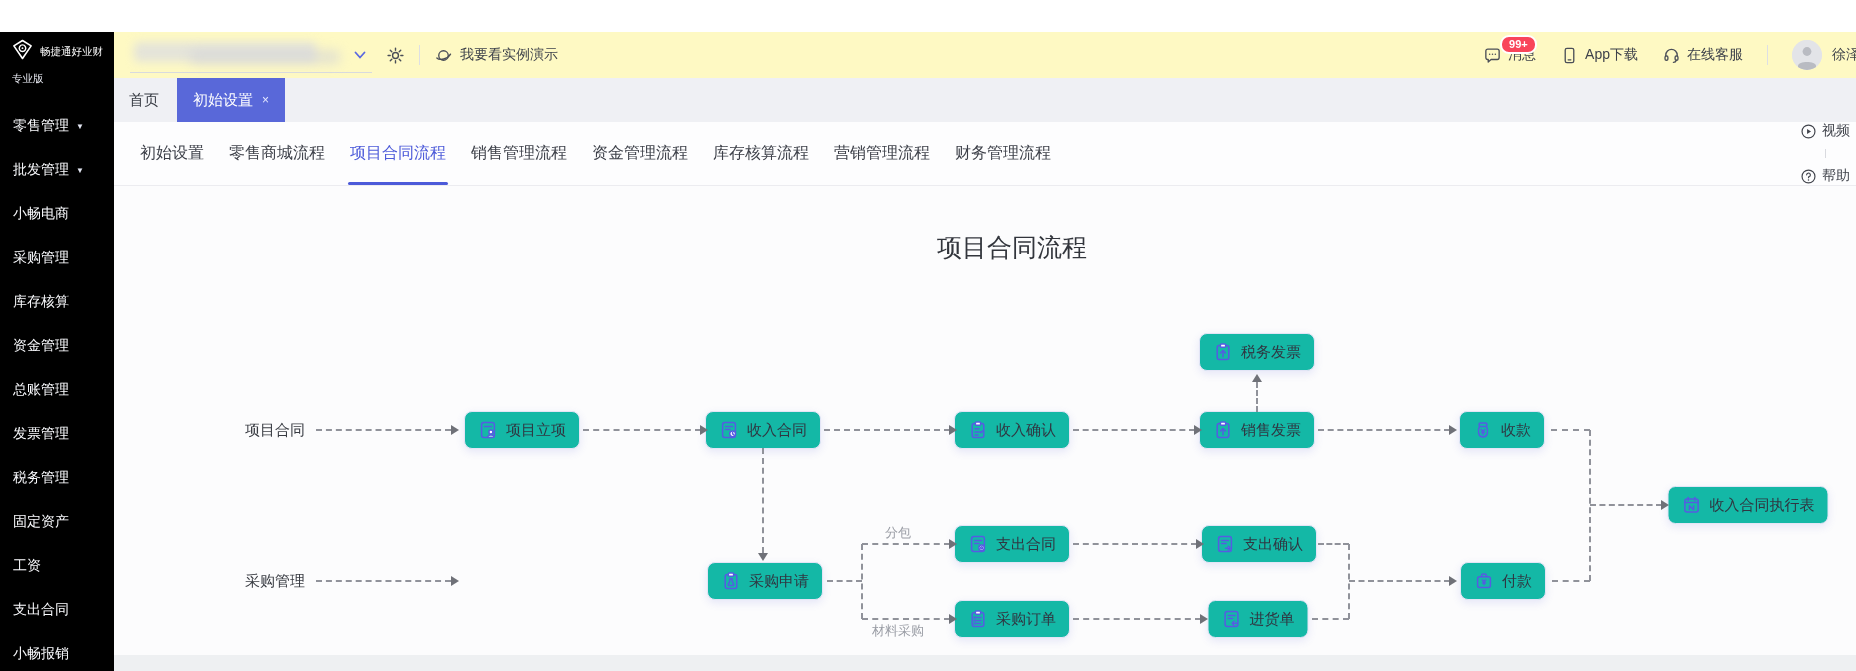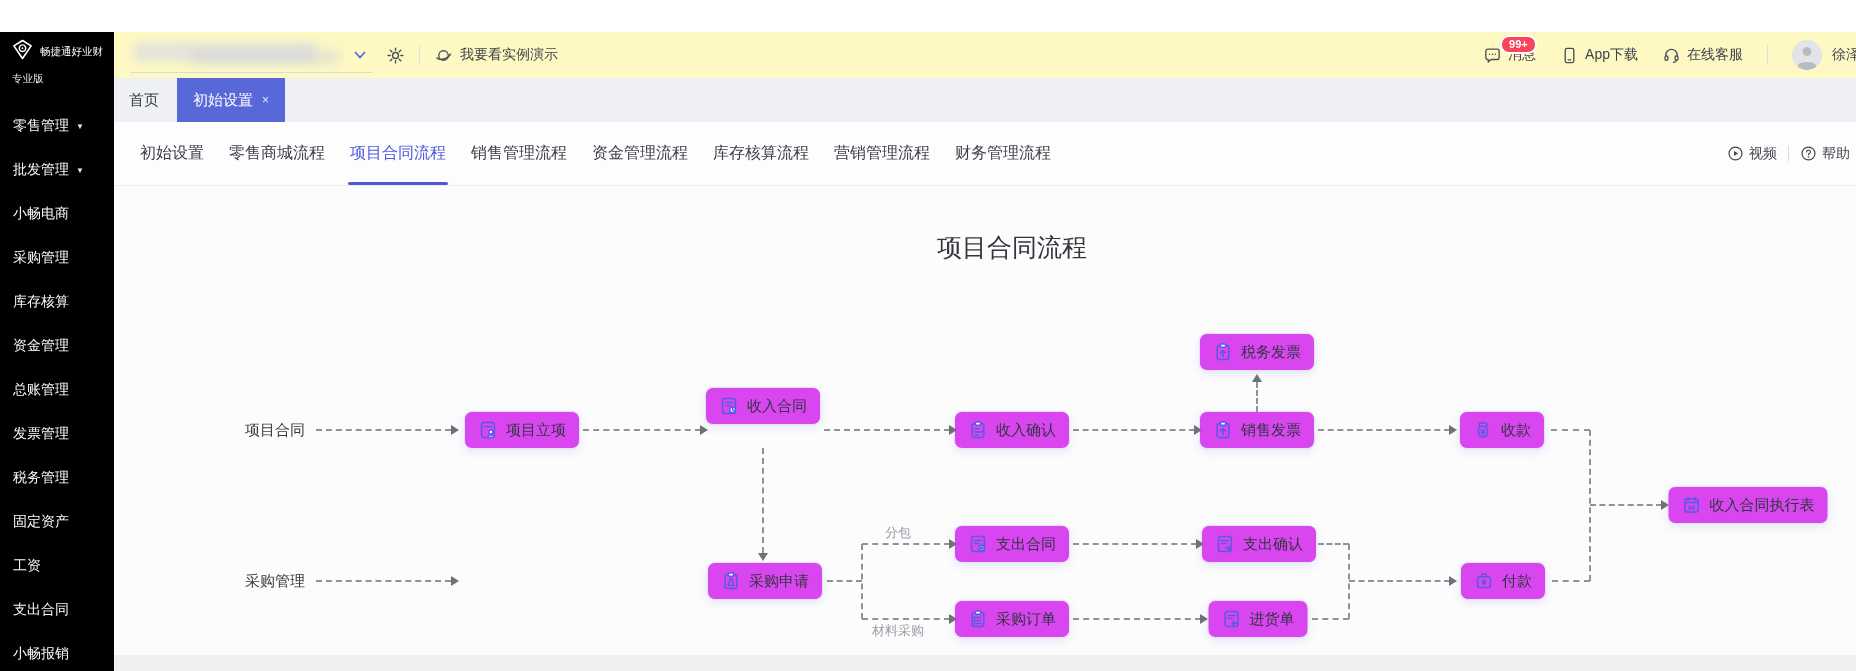--- a/index.html
+++ b/index.html
@@ -40,39 +40,39 @@
   .tab-home{display:flex;align-items:center;padding:0 18px 0 15px;font-size:15px;color:#383c44;cursor:pointer;}
   .tab-active{display:flex;align-items:center;gap:9px;padding:0 16px;background:#5968d9;color:#fff;font-size:15px;cursor:pointer;}
   .tab-close{font-size:12px;color:#e6e9ff;cursor:pointer;}
 
   
   .content{position:absolute;left:114px;right:0;top:122px;bottom:0;background:#fcfcfd;z-index:2;}
   .subnav{position:absolute;left:0;right:0;top:0;height:63px;background:#fdfdfe;border-bottom:1px solid #ececf0;display:flex;align-items:stretch;padding-left:26px;}
   .subnav-item{display:flex;align-items:center;margin-right:25px;font-size:16px;color:#3d4049;cursor:pointer;position:relative;white-space:nowrap;}
   .subnav-item.active{color:#4c5ad9;}
   .subnav-item.active::after{content:"";position:absolute;left:-2px;right:-2px;bottom:0;height:3px;background:#4c5ad9;border-radius:2px;}
-  .subnav-right{position:absolute;right:6px;top:0;height:63px;display:flex;align-items:center;gap:9px;font-size:14px;color:#42454d;}
+  .subnav-right{position:absolute;right:6px;top:0;height:63px;display:flex;align-items:center;gap:9px;font-size:14px;color:#42454d;flex-direction:column;}
   .subnav-right .mini-divider{width:1px;height:15px;background:#d9dadf;margin:0 2px;}
   .sn-link{display:flex;align-items:center;gap:5px;cursor:pointer;}
   .bottom-strip{position:absolute;left:114px;right:0;top:655px;height:16px;background:#eef0f2;z-index:3;}
 
   
   .flow-layer{position:absolute;inset:0;z-index:5;pointer-events:none;}
   .flow-layer *{pointer-events:auto;}
   .flow-title{position:absolute;left:1012px;top:247px;transform:translate(-50%,-50%);font-size:25px;color:#32353c;font-weight:400;white-space:nowrap;}
   .row-label{position:absolute;transform:translate(0,-50%);font-size:15px;color:#383b42;white-space:nowrap;}
   .edge-label{position:absolute;transform:translate(-50%,-50%);font-size:13px;color:#9a9da5;white-space:nowrap;}
   .hline{position:absolute;height:0;border-top:2px dashed #90929a;}
   .vline{position:absolute;width:0;border-left:2px dashed #90929a;}
   .ah{position:absolute;width:0;height:0;}
   .ah.r{border-left:8px solid #6f7178;border-top:5px solid transparent;border-bottom:5px solid transparent;}
   .ah.d{border-top:8px solid #6f7178;border-left:5px solid transparent;border-right:5px solid transparent;}
   .ah.u{border-bottom:8px solid #6f7178;border-left:5px solid transparent;border-right:5px solid transparent;}
   .node{position:absolute;transform:translate(-50%,-50%);display:flex;align-items:center;gap:8px;height:36px;
-        background:#d946ef;border:1px solid #e3e5f6;border-radius:8px;padding:0 13px;font-size:15px;color:#303641;
+        background:#14b8a6;border:1px solid #e3e5f6;border-radius:8px;padding:0 13px;font-size:15px;color:#303641;
         box-shadow:0 3px 9px rgba(90,99,210,.14);white-space:nowrap;cursor:pointer;}
   .node .nicon{width:20px;height:20px;display:flex;}
   .node .nicon svg{width:20px;height:20px;}
 </style>
 </head>
 <body>
 
 <div class="app">
 
   <div class="top-strip"></div>
@@ -259,21 +259,21 @@
         <span class="nicon">
           <svg viewBox="0 0 20 20" fill="none" stroke="#565be2" stroke-width="1.5" stroke-linecap="round" stroke-linejoin="round">
             <rect x="3.6" y="2.6" width="12.8" height="14.8" rx="2.2"></rect>
             <line x1="6.6" y1="6.6" x2="13.4" y2="6.6"></line>
             <circle cx="12.9" cy="12" r="2" fill="#fff"></circle>
             <path d="M9.9 16.6 c.4-2 5.6-2 6 0" fill="#fff"></path>
           </svg>
         </span>
         <span>项目立项</span>
       </div>
-      <div class="node" style="left: 763px; top: 406px; align-items: center;">
+      <div class="node" style="left: 763px; top: 430px; align-items: center;">
         <span class="nicon">
           <svg viewBox="0 0 20 20" fill="none" stroke="#565be2" stroke-width="1.5" stroke-linecap="round" stroke-linejoin="round">
             <rect x="3.6" y="2.6" width="12.8" height="14.8" rx="2.2"></rect>
             <line x1="6.6" y1="6.6" x2="13.4" y2="6.6"></line>
             <line x1="6.6" y1="9.6" x2="11" y2="9.6"></line>
             <circle cx="13.6" cy="13.8" r="2.9" fill="#fff"></circle>
             <path d="M13.6 12.5 v1.4 l1 .7"></path>
           </svg>
         </span>
         <span>收入合同</span>

